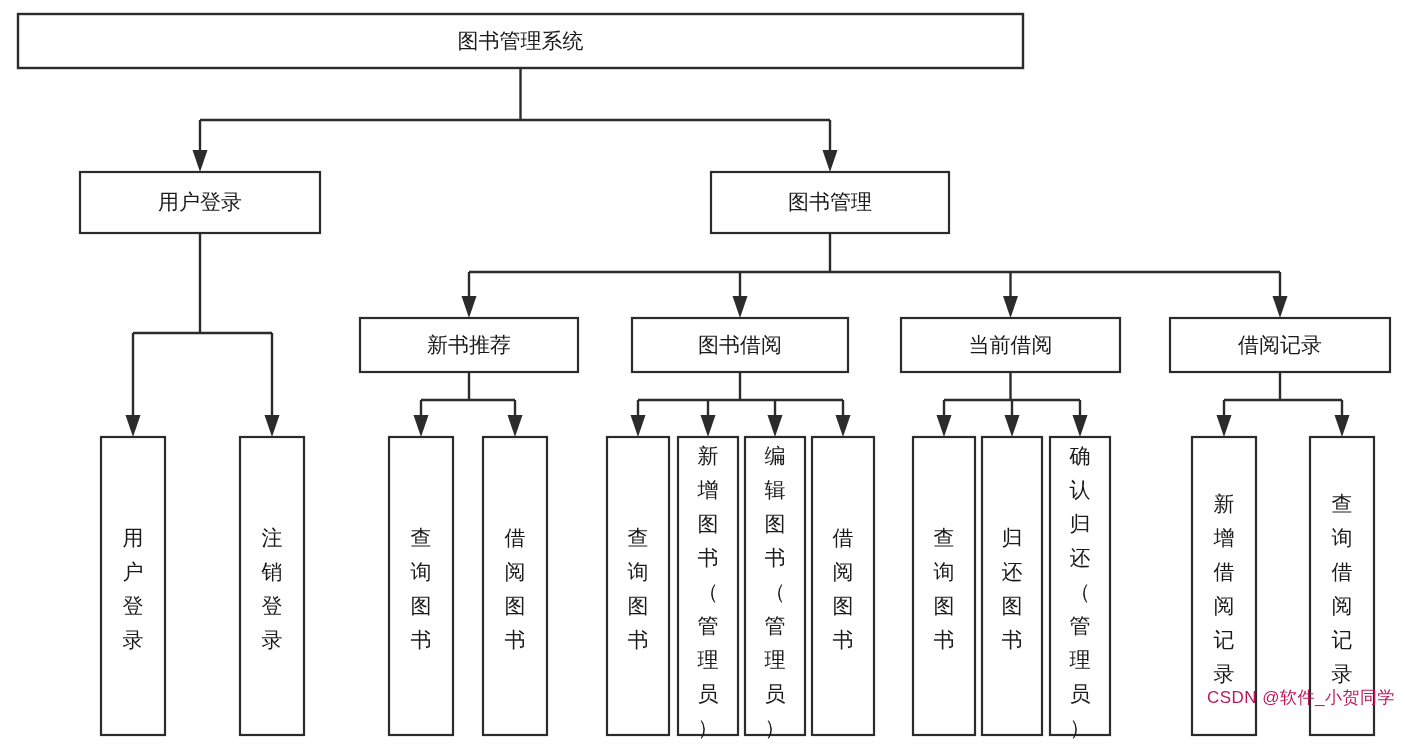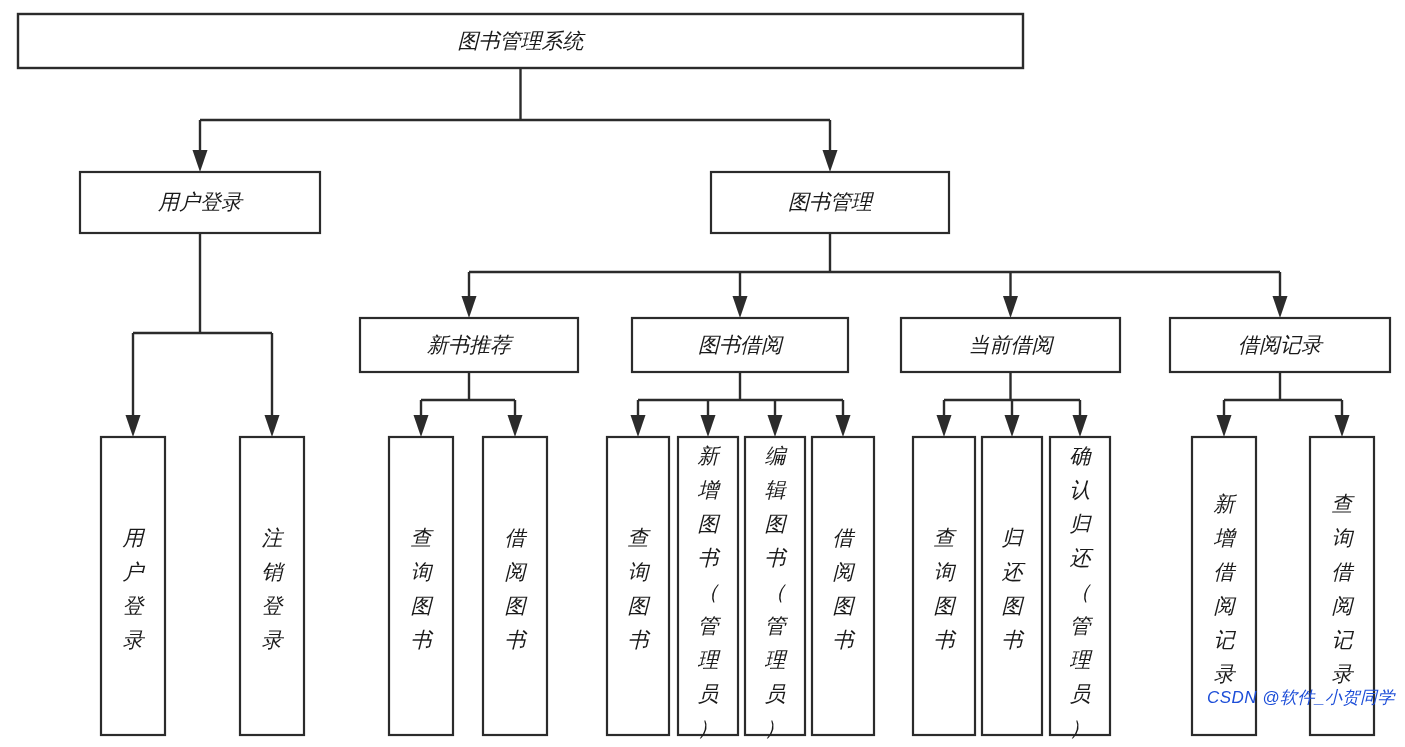--- a/index.html
+++ b/index.html
@@ -11,21 +11,20 @@
     width: 1405px;
     height: 747px;
     font-family: "Liberation Sans", "DejaVu Sans", sans-serif;
     overflow: hidden;
     position: relative;
   }
   #diagram-root {
     position: relative;
     width: 1405px;
     height: 715px;
-    font-style: italic;
   }
   svg#tree-svg {
     position: absolute;
     left: 0;
     top: 0;
     width: 1405px;
     height: 747px;
     display: block;
   }
   .node-box {
@@ -60,21 +59,21 @@
     font-size: 21px;
     fill: #1a1a1a;
     text-anchor: middle;
   }
   .watermark-text {
     position: absolute;
     right: 10px;
     bottom: 6px;
     font-family: "Liberation Sans", "DejaVu Sans", sans-serif;
     font-size: 17px;
-    color: #1d4ed8;
+    color: #be185d;
     white-space: nowrap;
     letter-spacing: 0.5px;
     user-select: none;
   }
 </style>
 </head>
 <body>
 
 <div id="diagram-root">
   <svg id="tree-svg" viewBox="0 0 1405 747">

